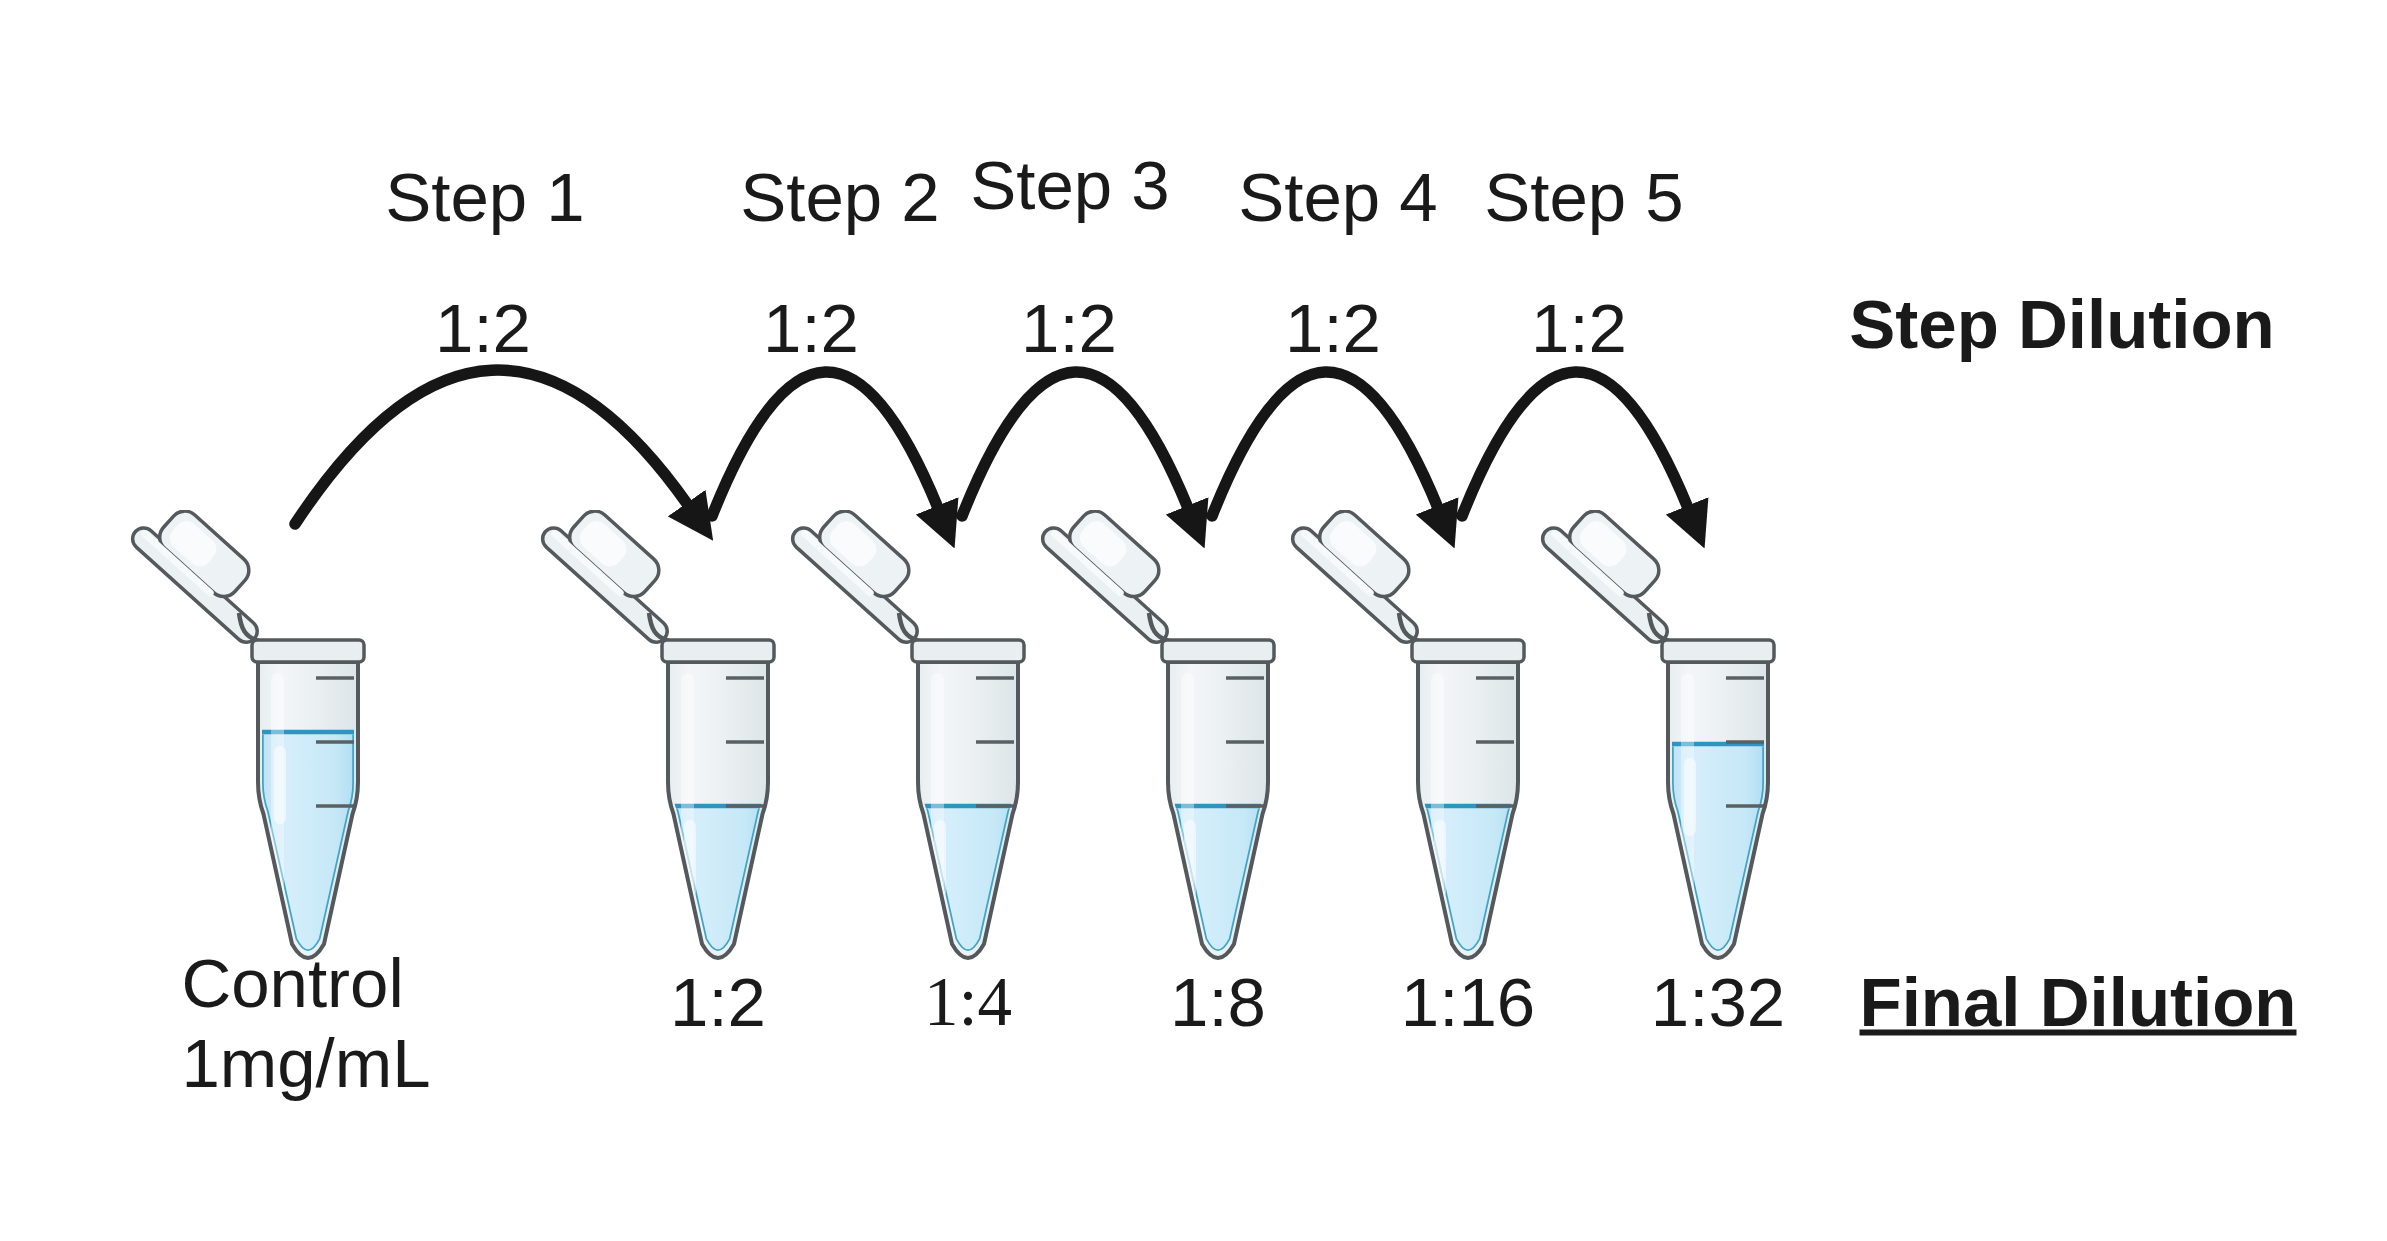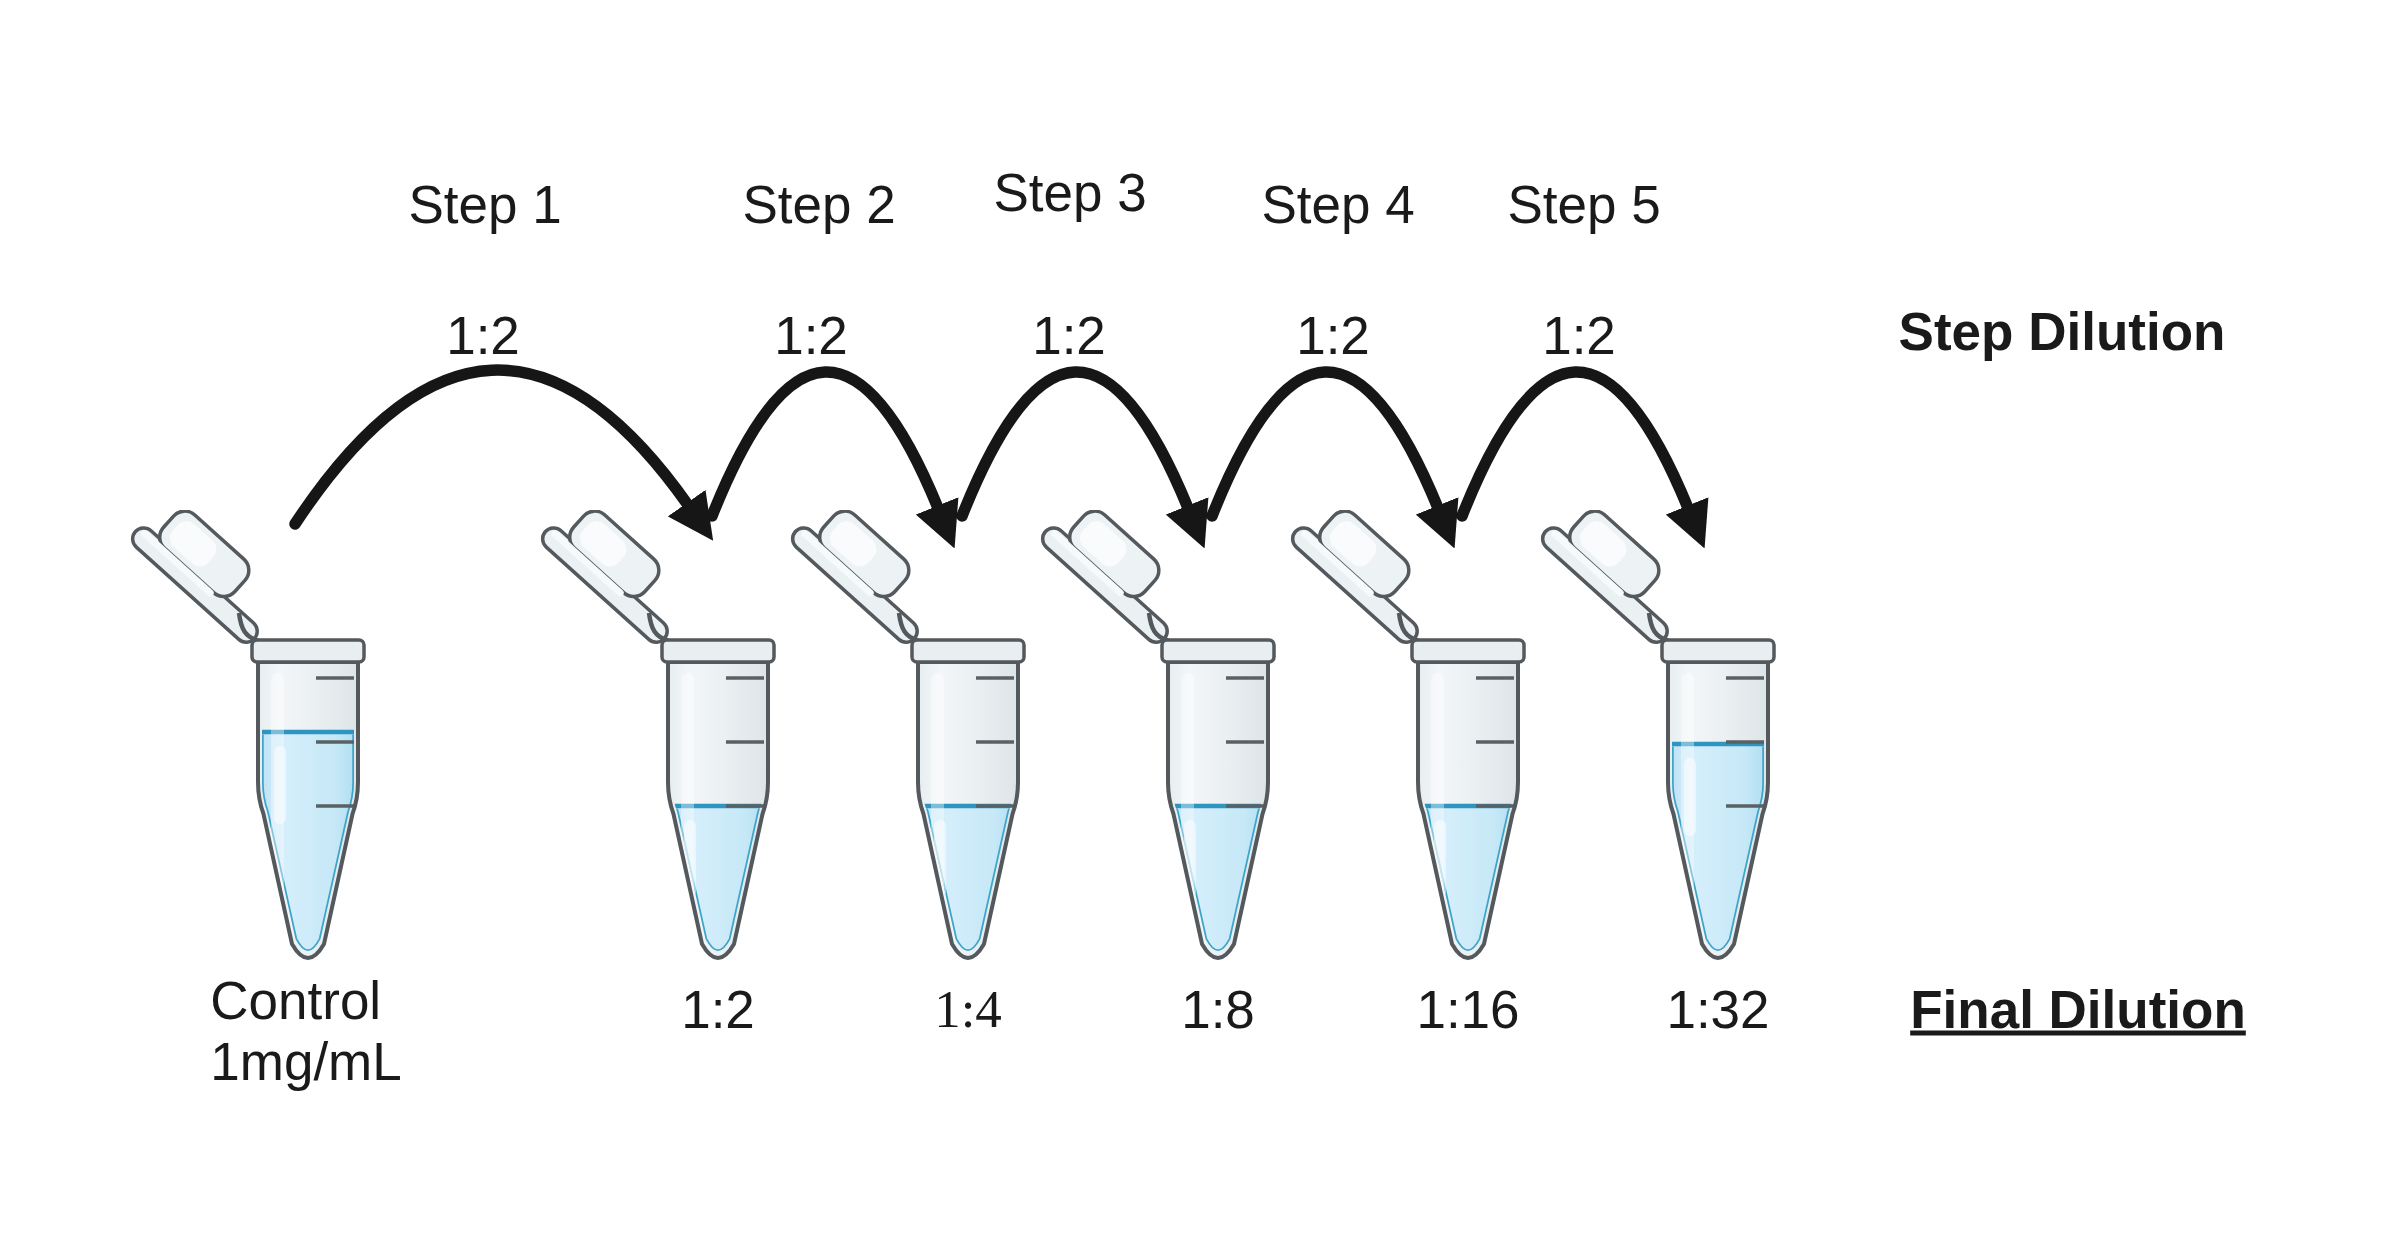--- a/index.html
+++ b/index.html
@@ -2,21 +2,21 @@
 <html><head>
 <meta charset="utf-8">
 <style>
   html,body{margin:0;padding:0;background:#ffffff;}
   .canvas{
     position:relative;width:2387px;height:1241px;background:#ffffff;
     font-family:"Liberation Sans", sans-serif;color:#1a1a1a;overflow:hidden;
   }
   .lbl{
     position:absolute;transform:translate(-50%,-50%);
-    font-size:53px;line-height:1;white-space:nowrap;margin-top:7px;
+    font-size:69px;line-height:1;white-space:nowrap;
   }
   .heading{font-weight:bold;}
   .control{text-align:left;line-height:1.16;}
   .tubewrap{position:absolute;width:250px;height:470px;}
   #arrows{position:absolute;left:0;top:0;}
 </style>
 </head>
 <body>
 
 <div class="canvas">
@@ -31,21 +31,21 @@
         <path d="M295 524 Q491.5 226 688 505" fill="none" stroke="#161616" stroke-width="11.5" stroke-linecap="round" marker-end="url(#ah)"></path>
         <path d="M712 516 Q825 232 938 508" fill="none" stroke="#161616" stroke-width="11.5" stroke-linecap="round" marker-end="url(#ah)"></path>
         <path d="M962 516 Q1075 232 1188 508" fill="none" stroke="#161616" stroke-width="11.5" stroke-linecap="round" marker-end="url(#ah)"></path>
         <path d="M1212 516 Q1325 232 1438 508" fill="none" stroke="#161616" stroke-width="11.5" stroke-linecap="round" marker-end="url(#ah)"></path>
         <path d="M1462 516 Q1575 232 1688 508" fill="none" stroke="#161616" stroke-width="11.5" stroke-linecap="round" marker-end="url(#ah)"></path>
       </g>
   </svg>
 
   <div id="step-labels">
       <div class="lbl" style="left: 485px; top: 197px;">Step 1</div>
-      <div class="lbl" style="left: 819px; top: 197px;">Step 2</div>
+      <div class="lbl" style="left: 840px; top: 197px;">Step 2</div>
       <div class="lbl" style="left: 1070px; top: 185px;">Step 3</div>
       <div class="lbl" style="left: 1338px; top: 197px;">Step 4</div>
       <div class="lbl" style="left: 1584px; top: 197px;">Step 5</div>
     </div>
   <div id="ratio-labels">
       <div class="lbl" style="left: 483px; top: 328px;">1:2</div>
       <div class="lbl" style="left: 811px; top: 328px;">1:2</div>
       <div class="lbl" style="left: 1069px; top: 328px;">1:2</div>
       <div class="lbl" style="left: 1333px; top: 328px;">1:2</div>
       <div class="lbl" style="left: 1579px; top: 328px;">1:2</div>

